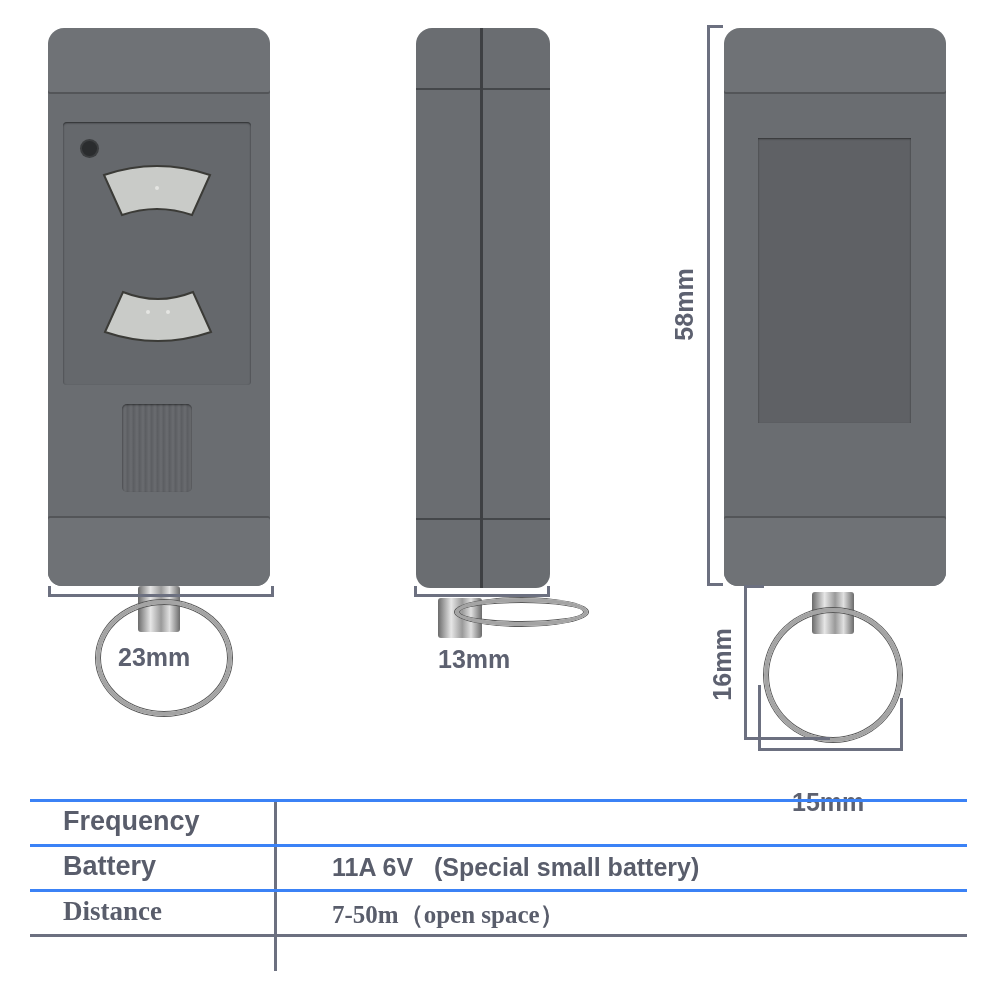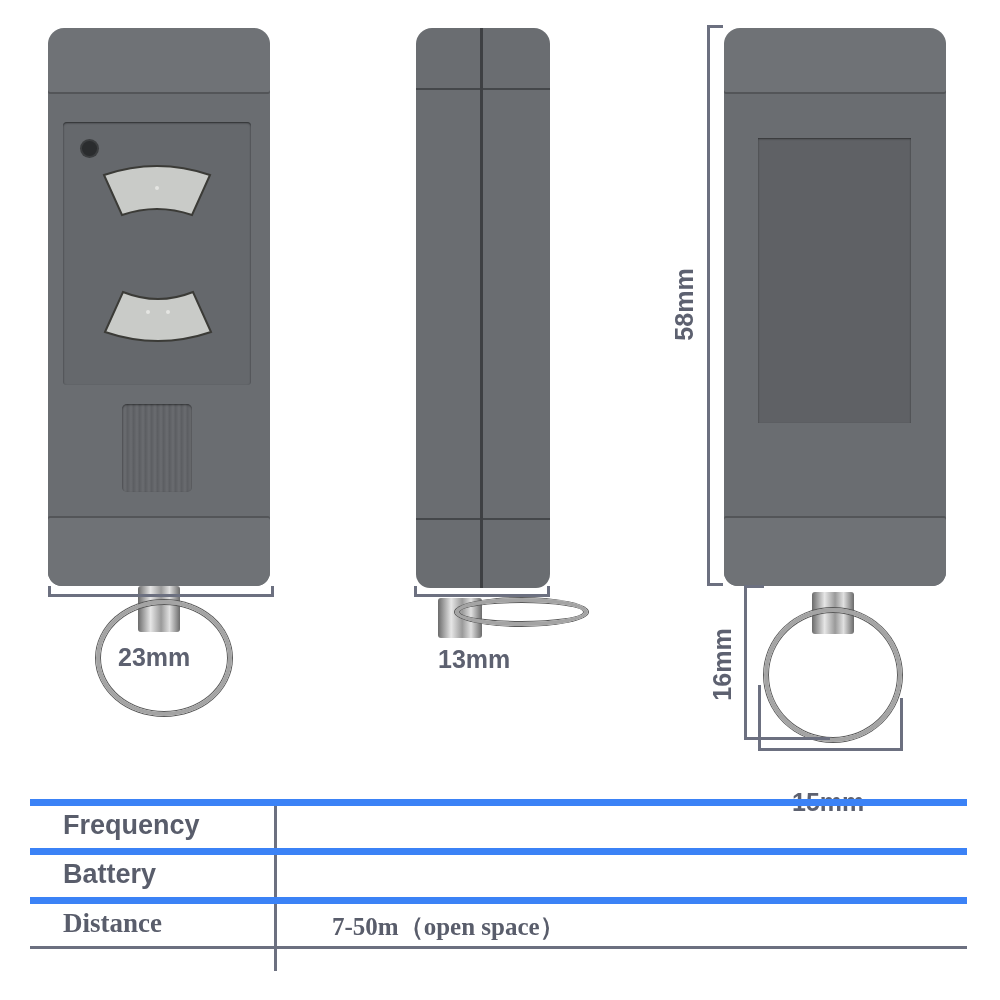--- a/index.html
+++ b/index.html
@@ -4,21 +4,21 @@
 <style>
   html,body{margin:0;padding:0;background:#ffffff;}
   body{width:1000px;height:1000px;position:relative;overflow:hidden;font-family:"Liberation Sans",sans-serif;}
   .abs{position:absolute;}
   .body-gray{background:#6a6d71;}
   .cap{position:absolute;background:#6f7276;box-shadow:inset 0 -2px 0 rgba(0,0,0,0.25);}
   .dimline{position:absolute;background:#6c7080;}
   .dimtext{position:absolute;color:#5d6170;font-weight:bold;font-size:25px;white-space:nowrap;}
   .vtext{transform:rotate(-90deg);transform-origin:center center;}
   .spec-table{position:absolute;left:30px;top:799px;width:937px;}
-  .spec-row{position:relative;height:42px;border-top:7px solid #3b82f6;}
+  .spec-row{position:relative;height:42px;border-top:3px solid #3b82f6;}
   .spec-row:last-child{border-bottom:3px solid #6c7080;font-family:Liberation Serif, serif;}
   .spec-label{position:absolute;left:33px;top:4px;font-size:27px;color:#595d6b;font-weight:bold;}
   .spec-value{position:absolute;left:302px;top:6px;font-size:25px;color:#595d6b;font-weight:bold;white-space:pre;}
   .spec-divider{position:absolute;left:244px;top:0;width:3px;height:172px;background:#6c7080;}
   .ring{position:absolute;border-radius:50%;border:4px solid #a4a4a4;box-shadow:0 0 0 1px #5a5a5a, inset 0 0 0 1px #5a5a5a;}
   .barrel{position:absolute;background:linear-gradient(90deg,#6b6b6b,#e6e6e6 30%,#9a9a9a 55%,#e0e0e0 75%,#6b6b6b);border-radius:3px;}
 </style>
 </head>
 <body>
 
@@ -94,18 +94,19 @@
   <div class="dimtext" style="left:792px;top:768px;margin-top:20px;">15mm</div>
 </div>
 
 <div class="spec-table">
   <div class="spec-divider"></div>
   <div class="spec-row">
     <span class="spec-label">Frequency</span>
   </div>
   <div class="spec-row">
     <span class="spec-label">Battery</span>
+    <span class="spec-value">11A 6V   (Special small battery)</span>
   </div>
   <div class="spec-row">
     <span class="spec-label">Distance</span>
     <span class="spec-value">7-50m（open space）</span>
   </div>
 </div>
 
 </body></html>

